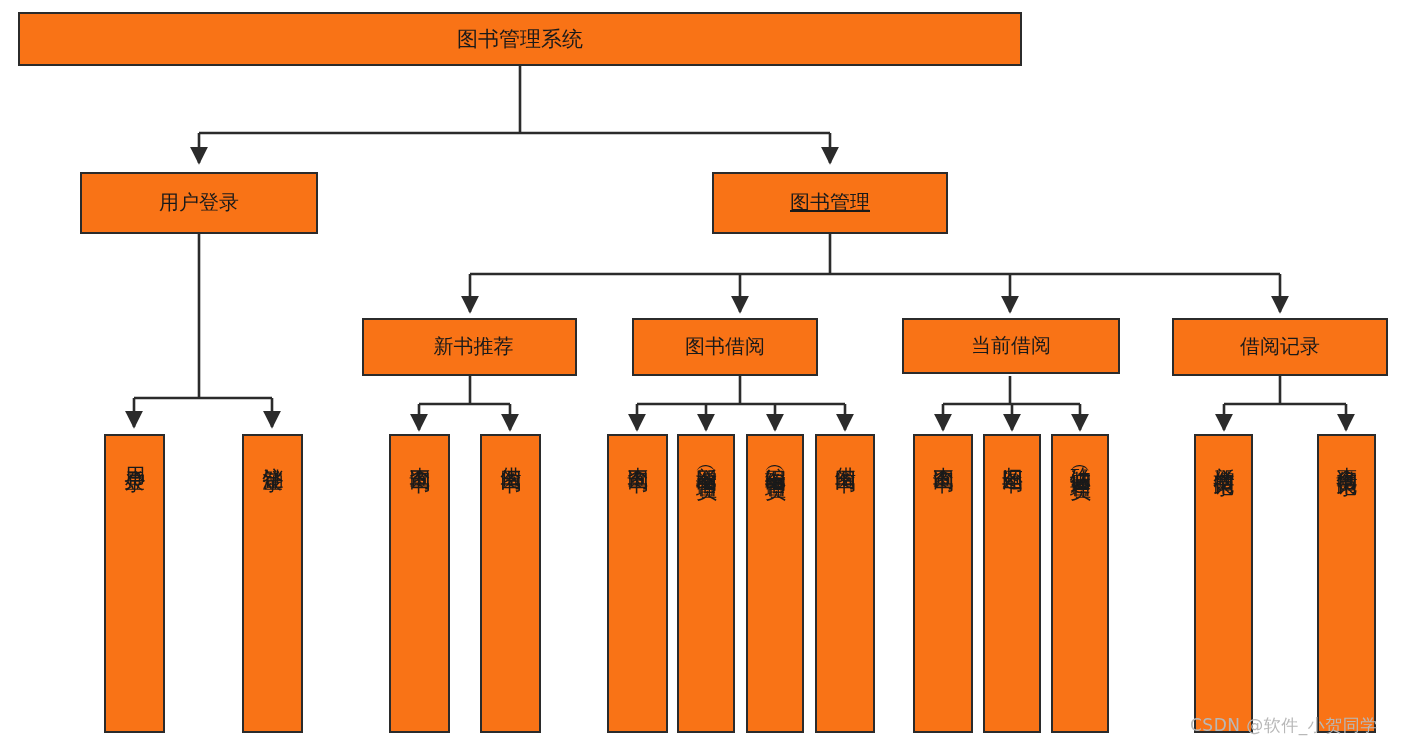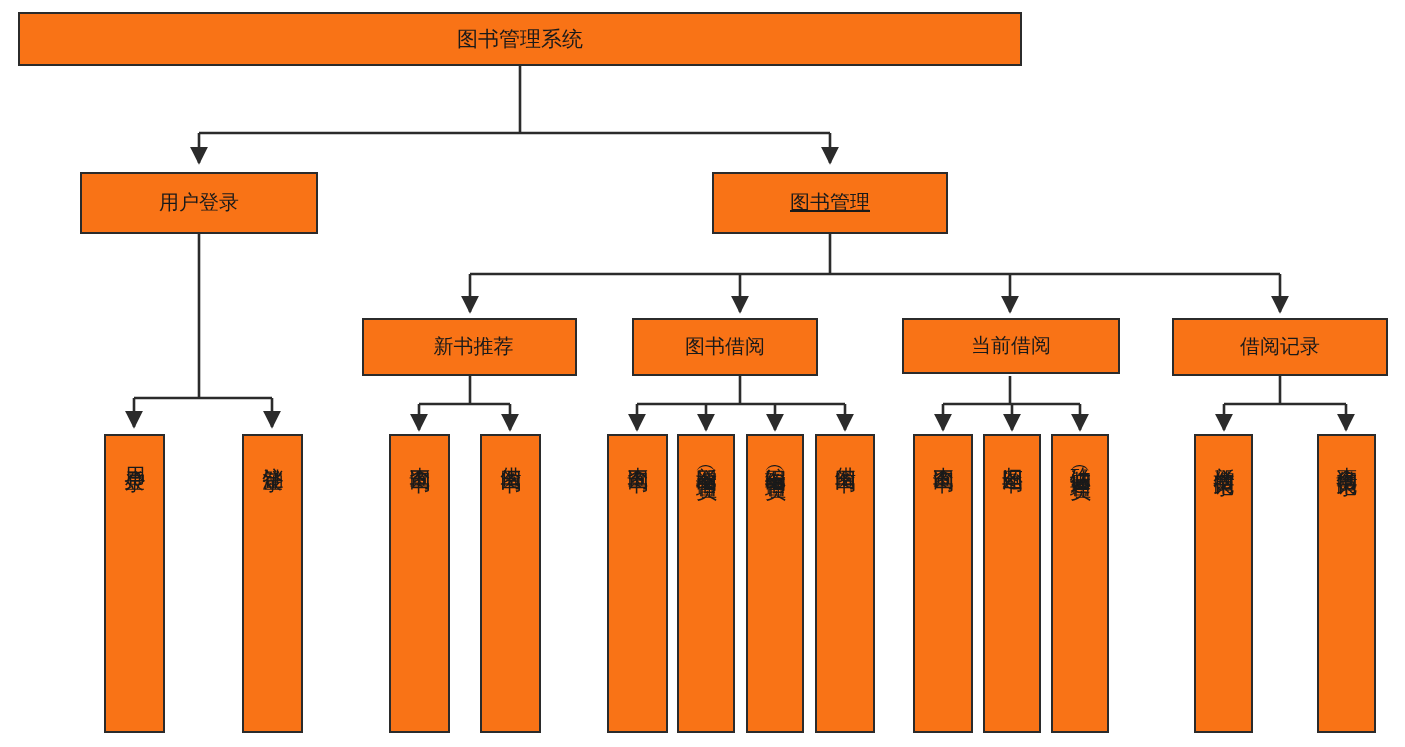--- a/index.html
+++ b/index.html
@@ -184,14 +184,15 @@
     <span class="label">确认归还（管理员）</span>
   </div>
 
   <div class="node leaf" style="left:1194px; top:434px; width:59px; height:299px;">
     <span class="label">新增借阅记录</span>
   </div>
   <div class="node leaf" style="left:1317px; top:434px; width:59px; height:299px;">
     <span class="label">查询借阅记录</span>
   </div>
 
+  <div class="watermark">CSDN @软件_小贺同学</div>
 
 </div>
 
 </body></html>

